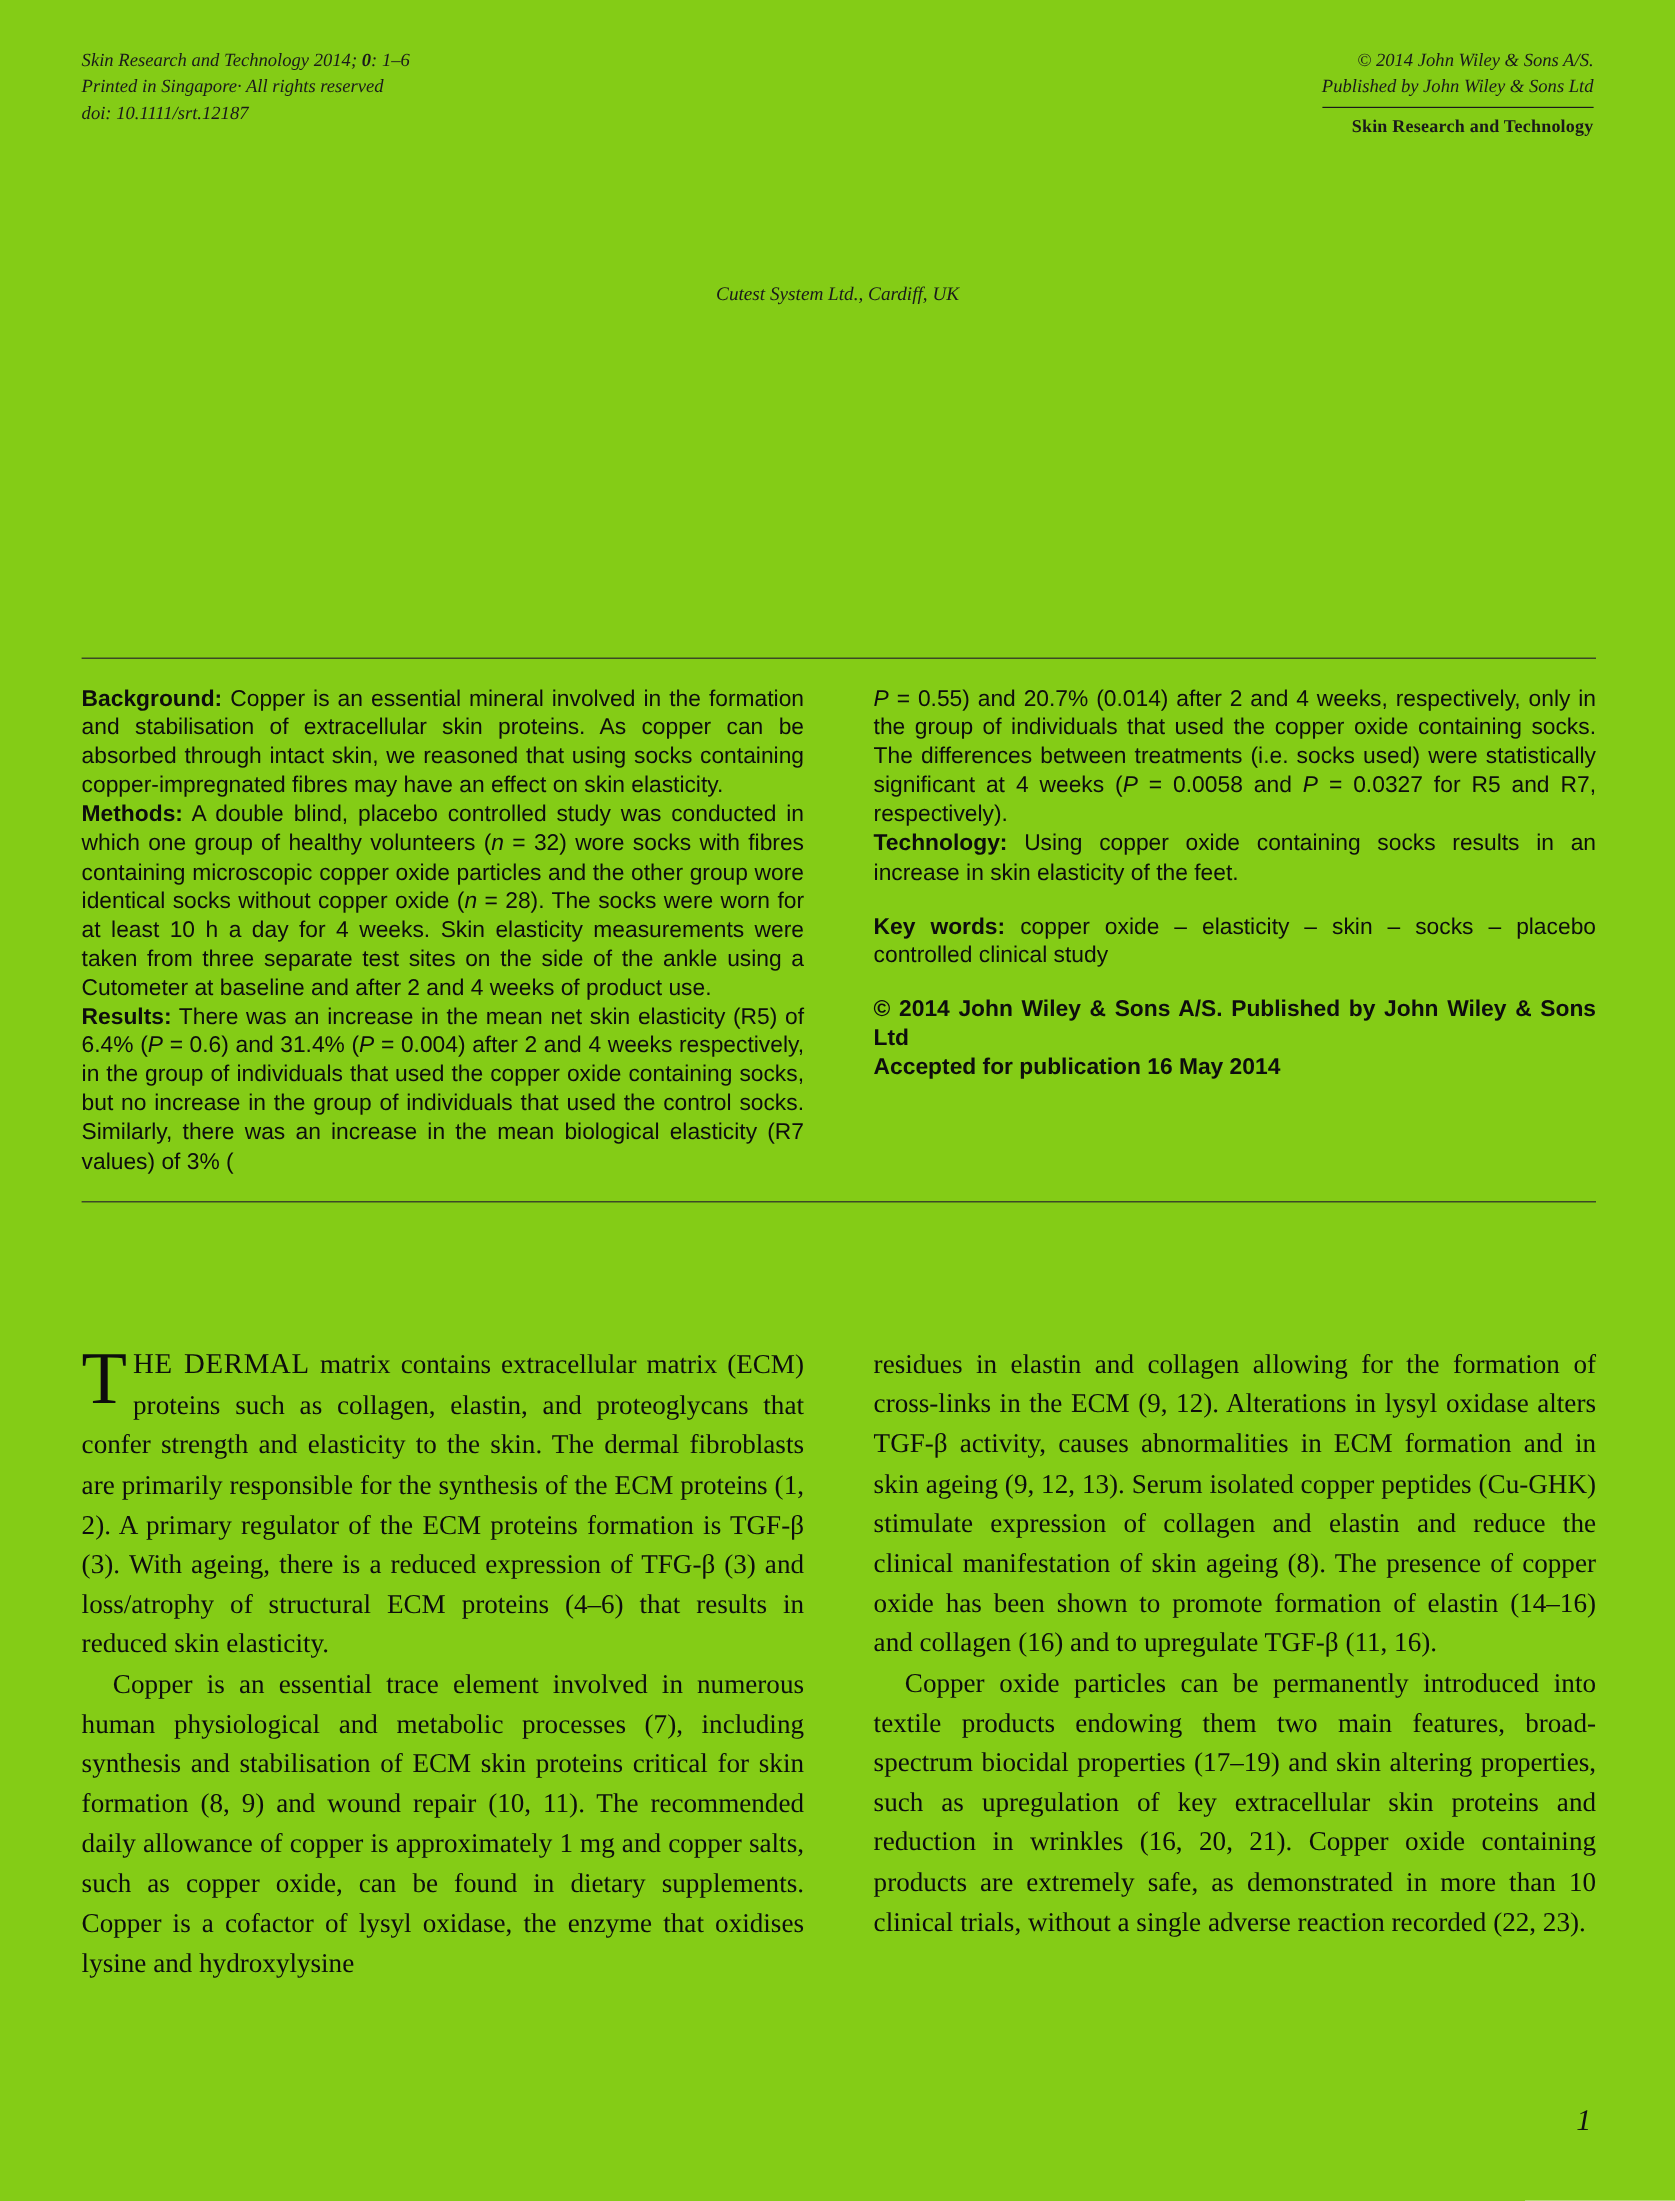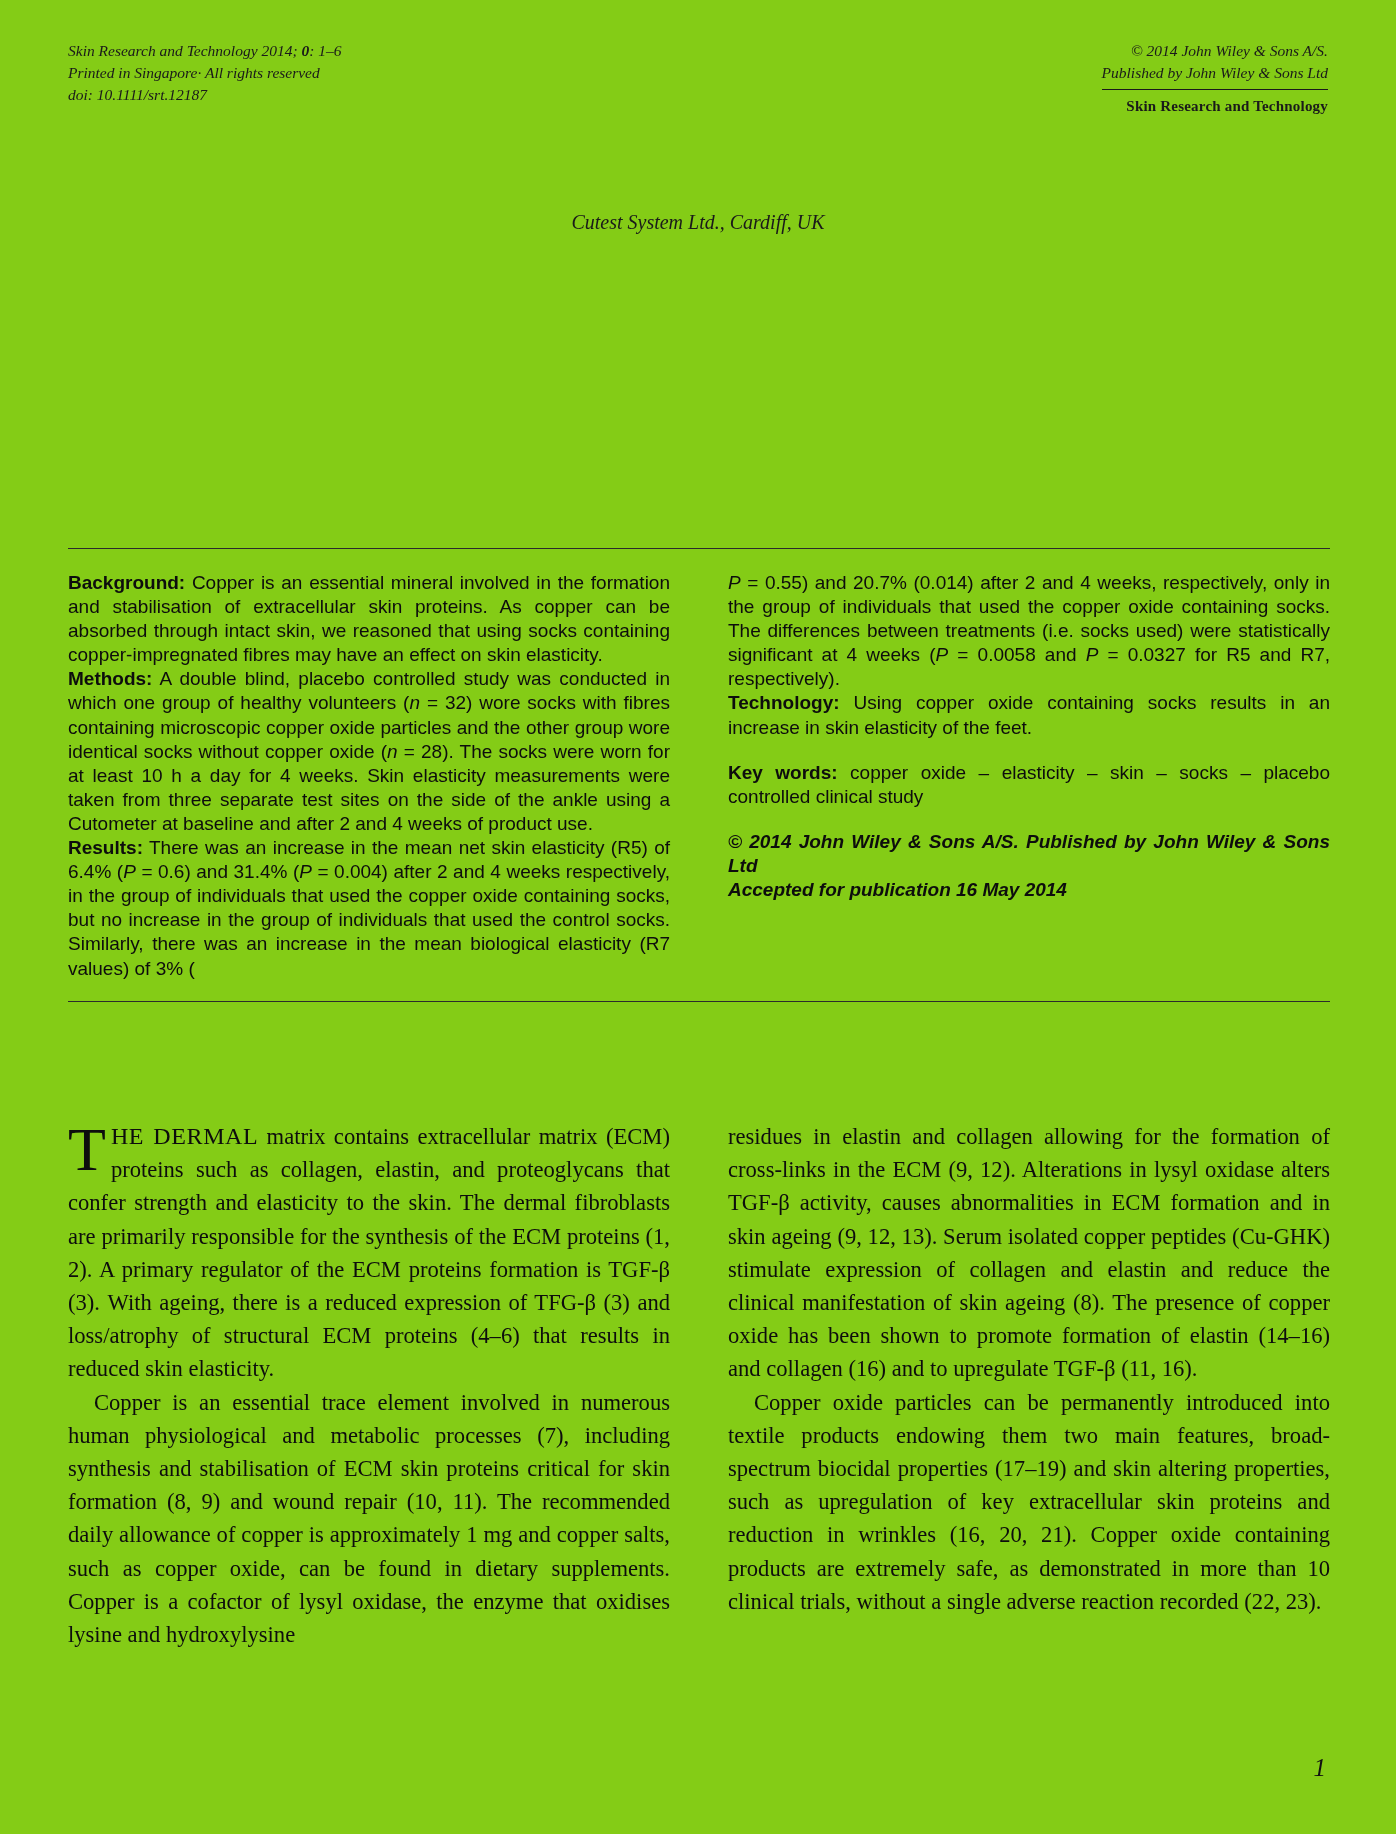--- a/index.html
+++ b/index.html
@@ -85,22 +85,22 @@
     margin: 0;
     font-family: "Liberation Serif", "DejaVu Serif", serif;
   }
   .author {
     margin-top: 36px;
     font-size: 25px;
     line-height: 30px;
     color: #111111;
   }
   .affiliation {
-    margin-top: 6px;
-    font-size: 20px;
+    margin-top: 30px;
+    font-size: 16px;
     font-style: italic;
     line-height: 22px;
     color: #1a1a1a;
   }
 
   
   .abstract-wrap {
     position: absolute;
     top: 548px;
     left: 68px;
@@ -127,21 +127,20 @@
     text-align: justify;
     margin: 0;
     color: #0d0d0d;
     hyphens: none;
   }
   .abstract-col p + p { margin-top: 0; }
   .ab-head { font-weight: bold; }
   .it { font-style: italic; }
   .gap-p { margin-top: 21px !important; }
   .copy-block {
-    font-style: italic;
     font-weight: bold;
   }
 
   
   .body-wrap {
     position: absolute;
     top: 1120px;
     left: 68px;
     width: 1262px;
   }

